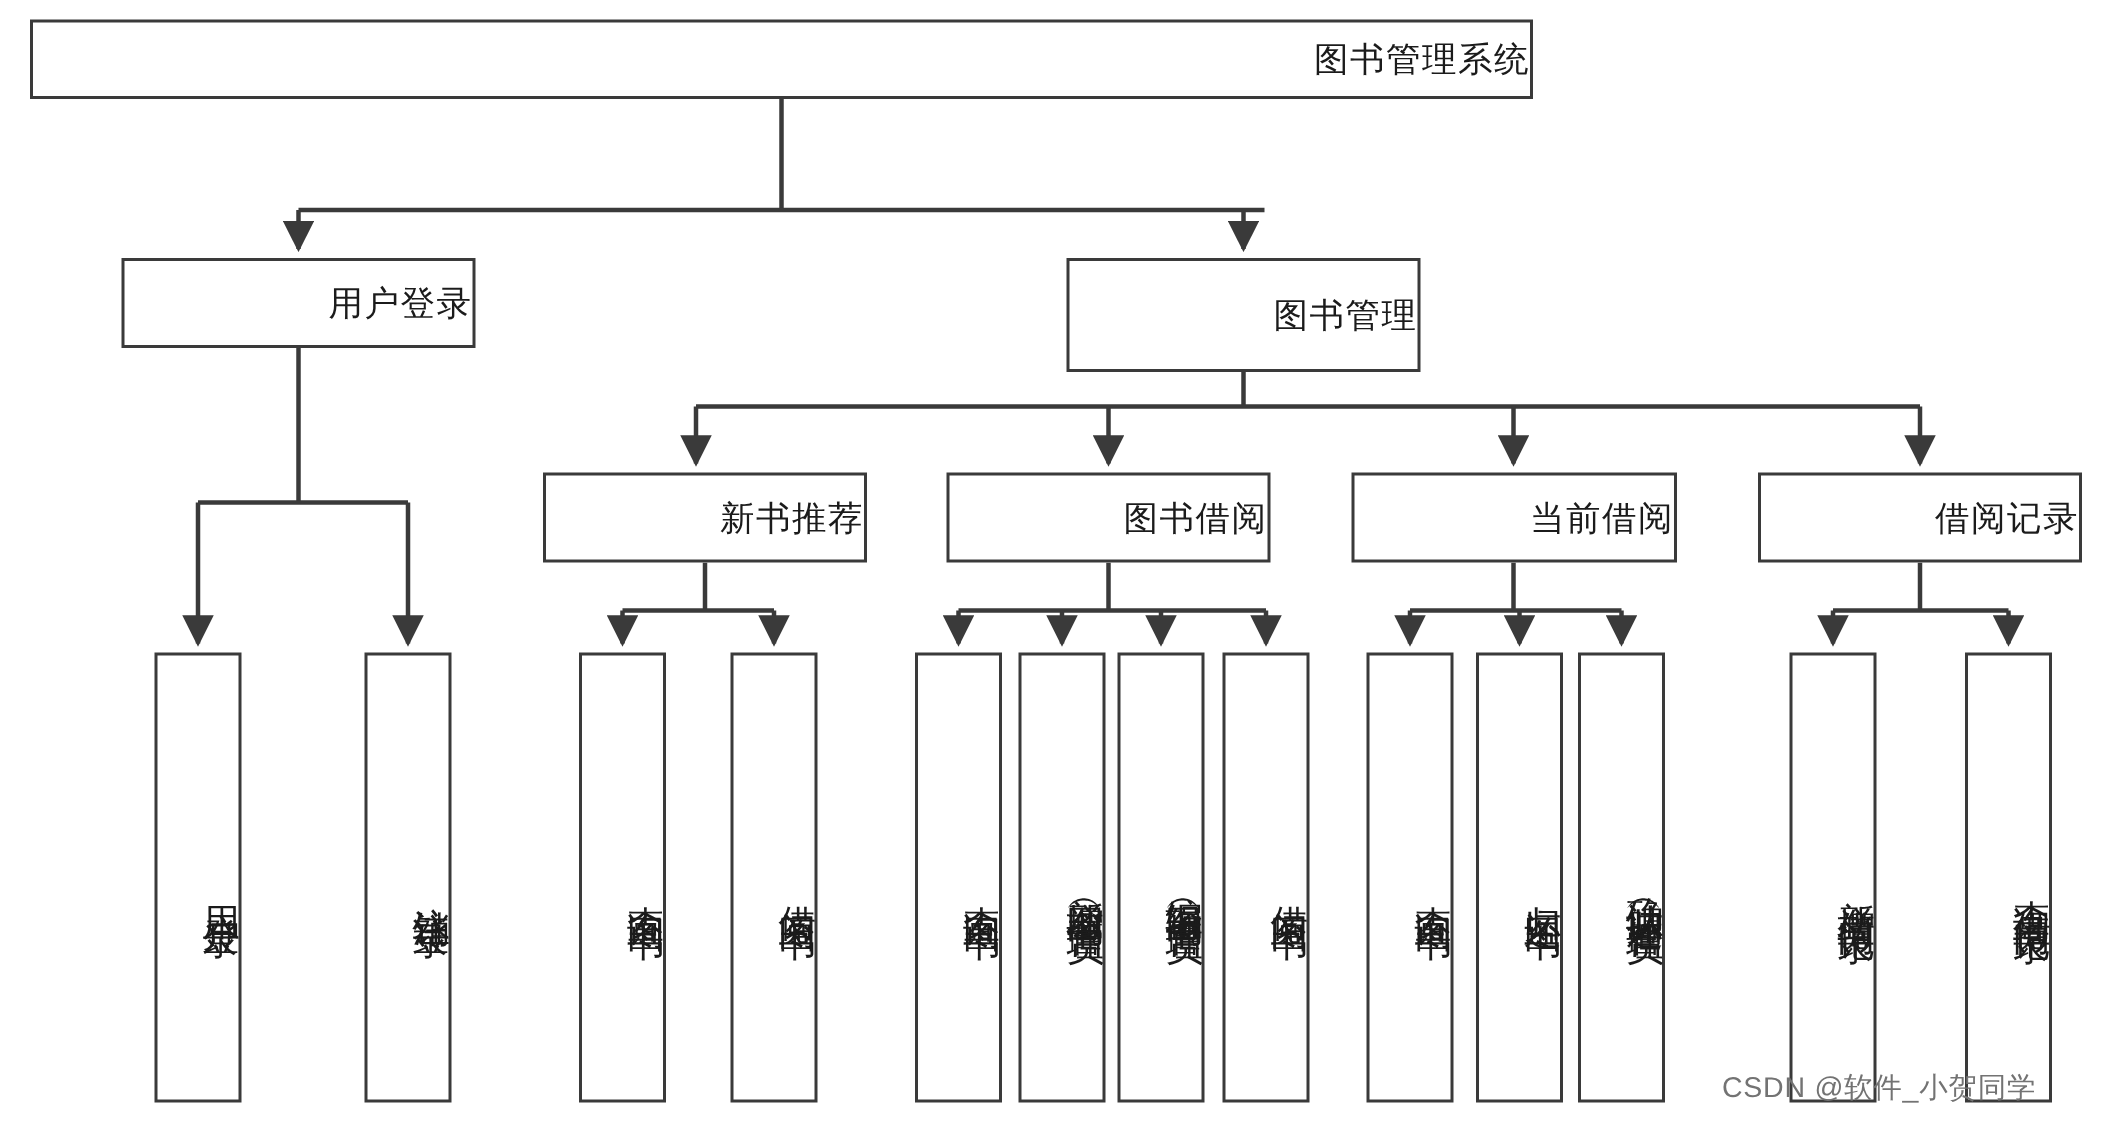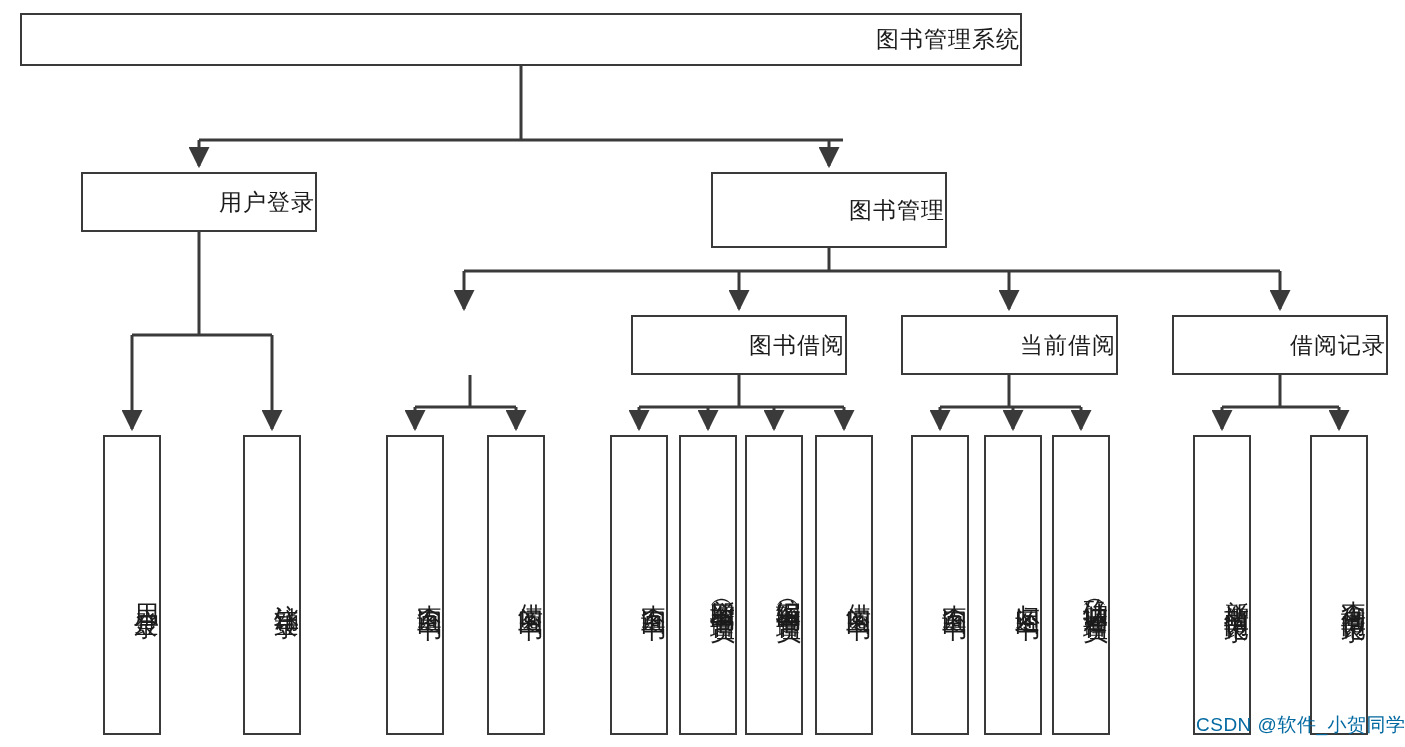--- a/index.html
+++ b/index.html
@@ -50,24 +50,24 @@
   .node.vert > span {
     writing-mode: vertical-rl;
     text-orientation: upright;
     line-height: 1.0;
   }
   .node.vert.tall > span {
     letter-spacing: 3px;
   }
   .watermark {
     position: absolute;
-    left: 1196px;
+    left: 1148px;
     top: 712px;
     font-size: 19px;
-    color: #0369a1;
+    color: #737373;
     white-space: nowrap;
     letter-spacing: 0.5px;
   }
 </style>
 </head>
 <body>
 
 <div id="canvas">
 
   <svg id="edges" viewBox="0 0 1405 747" xmlns="http://www.w3.org/2000/svg">
@@ -124,20 +124,23 @@
     <span>图书管理系统</span>
   </div>
 
   <div class="node horiz" style="left:81px; top:172px; width:236px; height:60px;">
     <span>用户登录</span>
   </div>
   <div class="node horiz" style="left:711px; top:172px; width:236px; height:76px;">
     <span>图书管理</span>
   </div>
 
+  <div class="node horiz" style="left:362px; top:315px; width:216px; height:60px;">
+    <span>新书推荐</span>
+  </div>
   <div class="node horiz" style="left:631px; top:315px; width:216px; height:60px;">
     <span>图书借阅</span>
   </div>
   <div class="node horiz" style="left:901px; top:315px; width:217px; height:60px;">
     <span>当前借阅</span>
   </div>
   <div class="node horiz" style="left:1172px; top:315px; width:216px; height:60px;">
     <span>借阅记录</span>
   </div>
 

